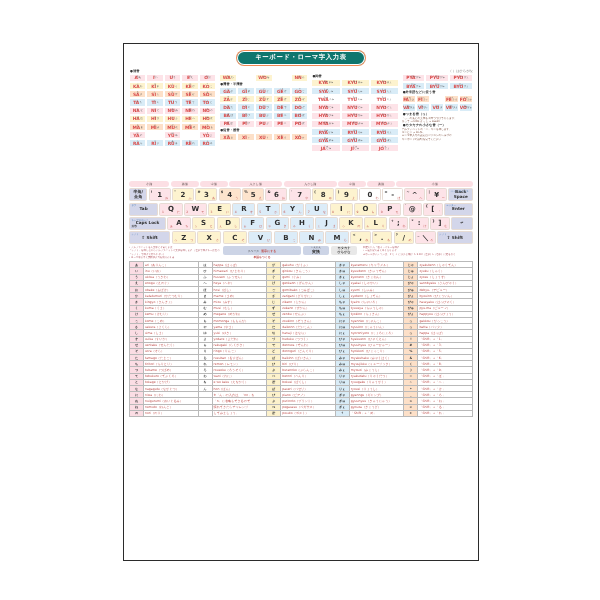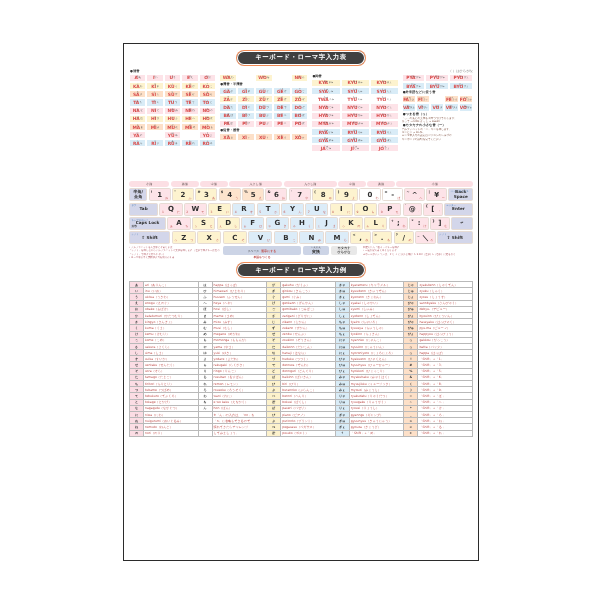--- a/index.html
+++ b/index.html
@@ -1,19 +1,19 @@
 <!DOCTYPE html>
 <html><head>
 <meta charset="utf-8">
 <style>
   html,body{margin:0;padding:0;background:#ffffff;}
   body{width:600px;height:600px;font-family:"DejaVu Sans","Liberation Sans",sans-serif;overflow:hidden;}
   #poster{position:absolute;left:123px;top:43px;width:356px;height:518px;background:#fff;
           border:1.2px solid #2b2b2b;box-sizing:border-box;padding:4px 5px;}
-  .banner{display:block;margin:3px auto 4px auto;background:#404040;color:#fff;border-radius:9px;
+  .banner{display:block;margin:3px auto 4px auto;background:#0f766e;color:#fff;border-radius:9px;
           text-align:center;font-size:6.4px;font-weight:bold;letter-spacing:.6px;padding:2.4px 0;width:128px;
           box-shadow:inset 0 0 0 1px #fff, 0 0 0 1px #f08a55;}
   .tinyhdr{font-size:3.3px;color:#333;margin:0 0 1px 1px;font-weight:bold;}
   .note{font-size:2.6px;color:#7a4a3a;line-height:1.25;}
   
   #chart{display:flex;gap:3px;height:104px;}
   .col{display:flex;flex-direction:column;}
   .c1{width:88px}.c2{width:90px}.c3{width:88px}.c4{width:72px}
   .gridrow{display:flex;height:8.2px;}
   .cell{flex:1;display:flex;align-items:center;justify-content:center;border:.3px solid #ffffff;
@@ -1050,21 +1050,20 @@
       </div>
       <div style="flex:1;padding-left:4px">
         <div class="annot">間違えたら「後ろ」のキーを押す</div>
         <div class="annot">←一度おぼえると早くなります</div>
         <div class="annot">★ホームポジションは、Ｆと Ｊ に小さな突起
 Ａ S D F（左手）L（右手）に指をおく</div>
       </div>
     </div>
   </div>
 
-  <div class="banner" style="margin-top:4px">キーボード・ローマ字入力例</div>
   <table id="tbl">
       <tbody id="tblbody">
         <tr>
           <td class="kn kp">あ</td>
           <td class="ex">ari（ありんこ）</td>
           <td class="kn kw">は</td>
           <td class="ex">happa（はっぱ）</td>
           <td class="kn ky">が</td>
           <td class="ex">gakuhu（がくふ）</td>
           <td class="kn kb">きゃ</td>

